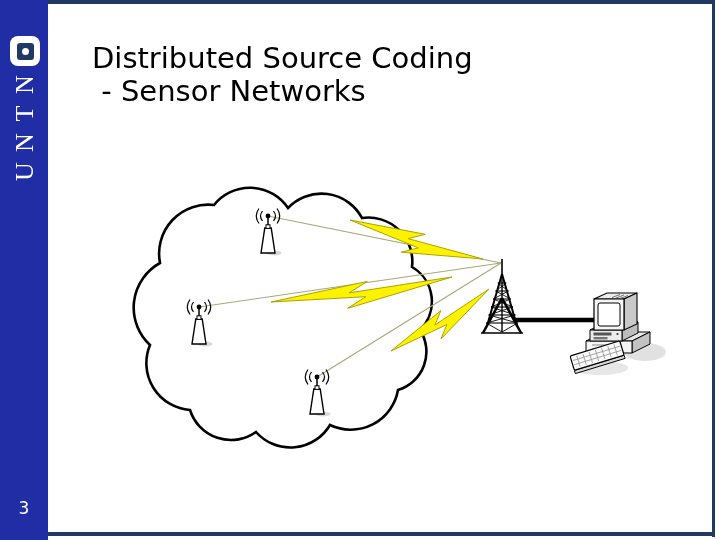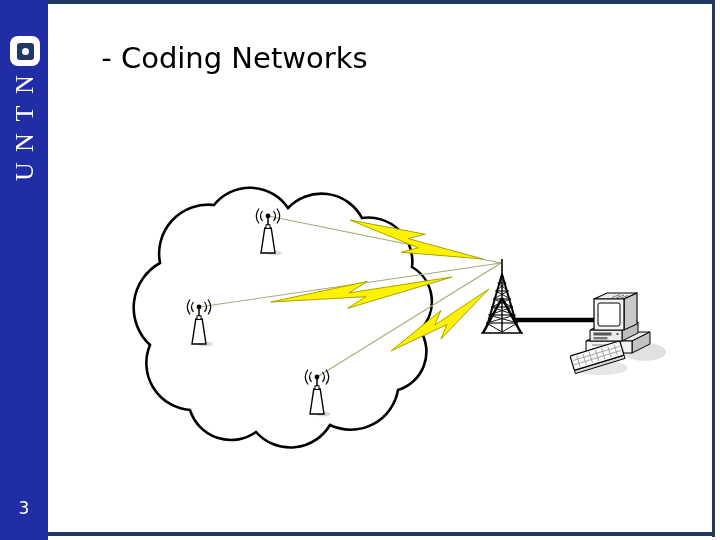--- a/index.html
+++ b/index.html
@@ -50,21 +50,22 @@
     <div class="wordmark">
       <span>N</span>
       <span>T</span>
       <span>N</span>
       <span>U</span>
     </div>
     <div class="page-number">3</div>
   </div>
 
   <div class="title">
-    <div class="line"> - Coding Networks</div>
+    <div class="line">Distributed Source Coding</div>
+    <div class="line"> - Sensor Networks</div>
   </div>
 
   <svg class="diagram" viewBox="0 0 720 540" xmlns="http://www.w3.org/2000/svg">
     <defs>
       <g id="sensor">
         <ellipse cx="6" cy="37" rx="7.5" ry="2.6" fill="#cccccc" opacity="0.75"></ellipse>
         <path d="M-3.2,12 L3.2,12 L7,37 L-7,37 Z" fill="#ffffff" stroke="#000000" stroke-width="1.4"></path>
         <rect x="-2" y="8.8" width="4" height="3.6" fill="#ffffff" stroke="#000000" stroke-width="1"></rect>
         <line x1="0" y1="9" x2="0" y2="1.5" stroke="#000000" stroke-width="1.5"></line>
         <circle cx="0" cy="0" r="2.4" fill="#000000"></circle>

